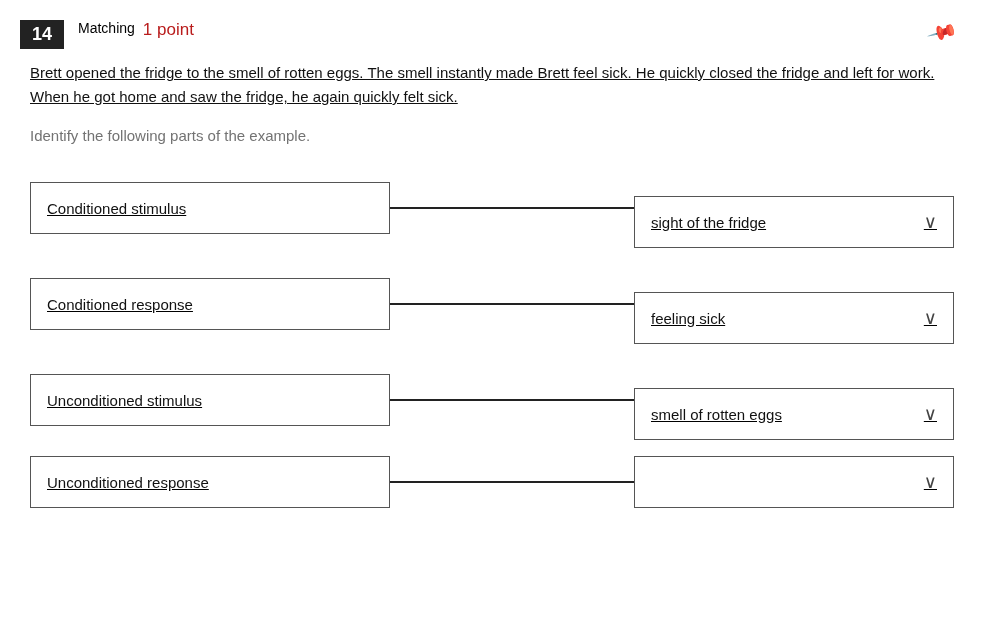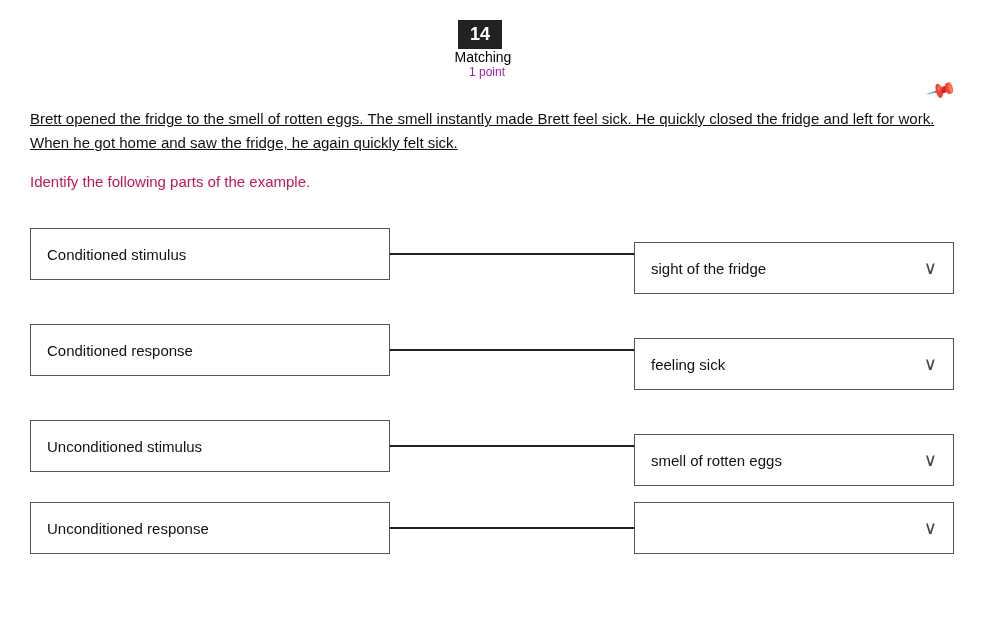--- a/index.html
+++ b/index.html
@@ -13,69 +13,68 @@
     }
     .card {
       background: #fff;
       width: 984px;
       min-height: 638px;
       padding: 20px 30px 30px 20px;
       position: relative;
     }
     .header-row {
       display: flex;
-      align-items: center;
-      margin-bottom: 4px;
-      flex-direction: column;
+      margin-bottom: 12px;
     }
     .question-number {
       background: #222;
       color: #fff;
       font-weight: bold;
       font-size: 18px;
       padding: 4px 12px;
       margin-right: 14px;
       min-width: 44px;
       text-align: center;
     }
     .question-type {
       font-size: 14px;
       font-weight: 500;
       margin-right: 8px;
     }
     .question-points {
-      font-size: 12px;
-      color: #a21caf;
+      font-size: 17px;
+      color: #b91c1c;
     }
     .pin-icon {
       margin-left: auto;
       font-size: 20px;
       color: #888;
       transform: rotate(30deg);
       display: inline-block;
     }
     .passage {
       font-size: 15px;
       line-height: 1.6;
       color: #111;
       margin-bottom: 18px;
       padding-left: 10px;
       text-decoration: underline;
     }
     .instruction {
       font-size: 15px;
-      color: #be185d;
+      color: #737373;
       margin-bottom: 24px;
       padding-left: 10px;
     }
     .matching-area {
       display: flex;
       flex-direction: column;
       gap: 16px;
       padding-left: 10px;
+      text-decoration: underline;
     }
     .match-row {
       display: flex;
       align-items: center;
       gap: 0;
     }
     .left-box {
       border: 1.5px solid #555;
       padding: 14px 16px;
       width: 360px;

